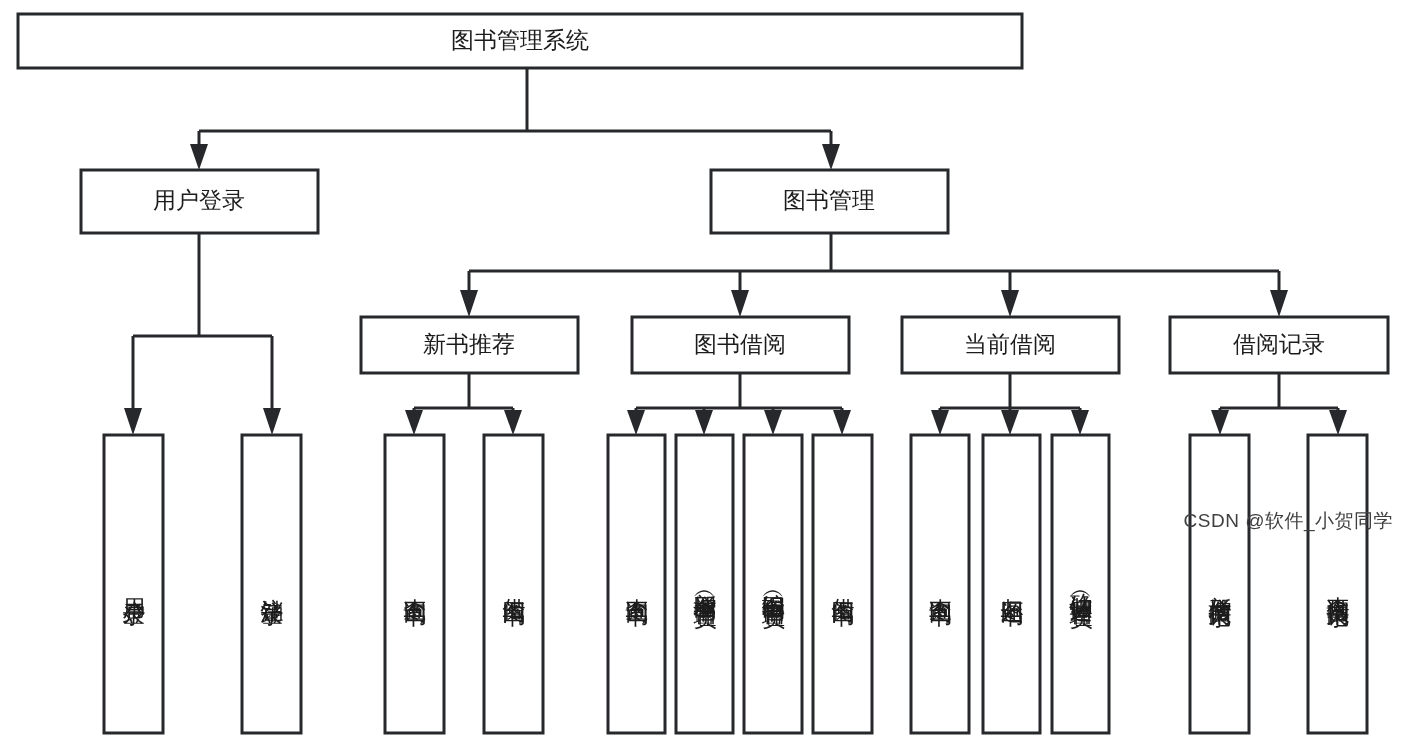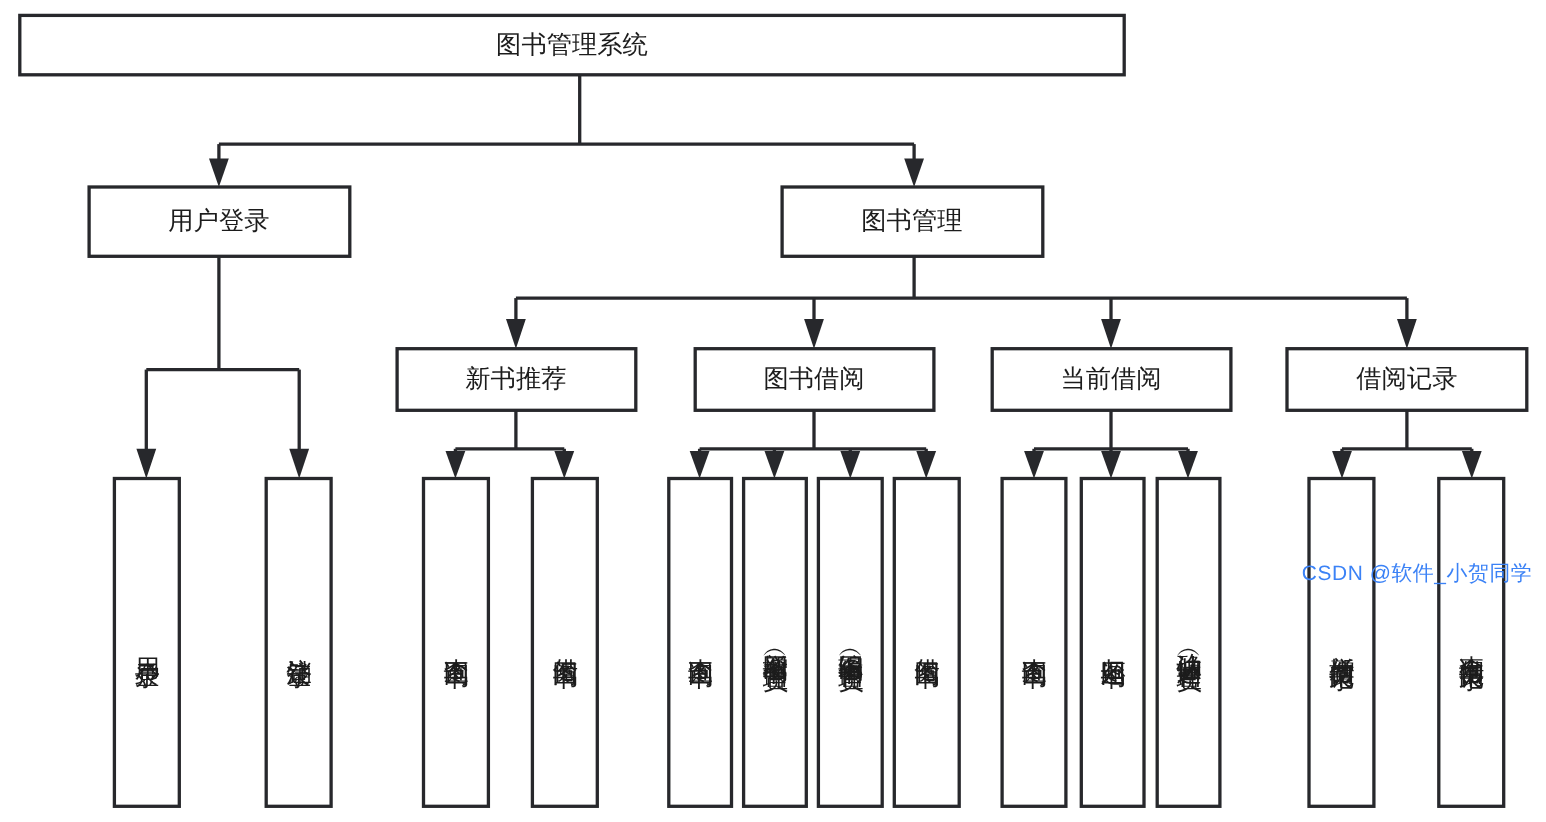--- a/index.html
+++ b/index.html
@@ -64,21 +64,21 @@
     justify-content: center;
     text-align: center;
     pointer-events: none;
   }
   .watermark {
     position: absolute;
     right: 12px;
     bottom: 6px;
     font-family: "Liberation Sans", "DejaVu Sans", sans-serif;
     font-size: 19px;
-    color: #3b82f6;
+    color: #404040;
     letter-spacing: 0.5px;
     white-space: nowrap;
   }
 </style>
 </head>
 <body>
 
 <div id="diagram-root">
 
   <svg class="flow" viewBox="0 0 1405 747">

